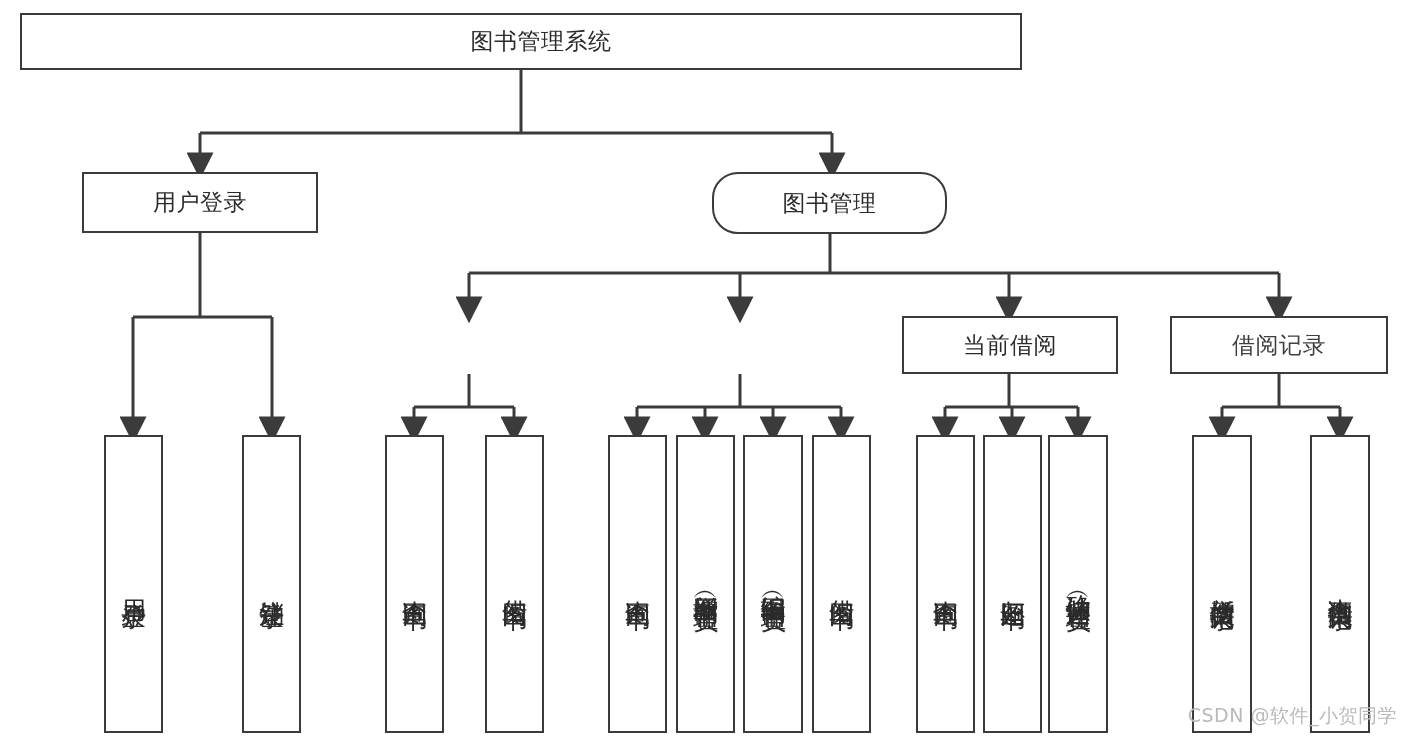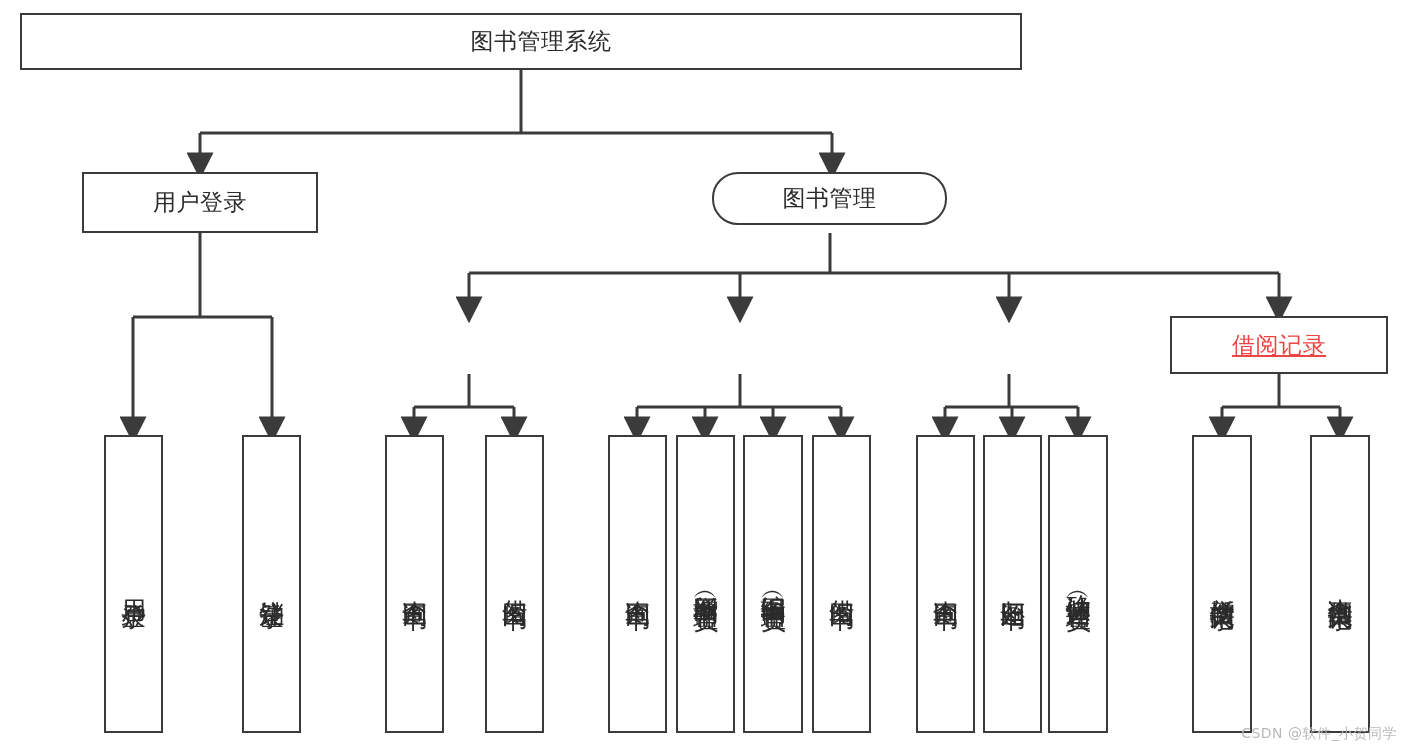--- a/index.html
+++ b/index.html
@@ -61,22 +61,22 @@
     -webkit-writing-mode: vertical-rl;
     font-size: 25px;
     line-height: 1.18;
     letter-spacing: 2px;
     white-space: nowrap;
     text-align: center;
   }
   #watermark {
     position: absolute;
     right: 8px;
-    bottom: 4px;
-    font-size: 14px;
+    bottom: 18px;
+    font-size: 19px;
     color: #b9b9b9;
     white-space: nowrap;
     letter-spacing: 0.5px;
   }
 </style>
 </head>
 <body>
 
 <div id="diagram" style="background: rgb(255, 255, 255);">
 
@@ -130,25 +130,28 @@
     </g>
   </svg>
 
   <div class="node root horiz" style="left: 20px; top: 13px; width: 1002px; height: 57px; border-color: rgb(59, 59, 59); color: rgb(43, 43, 43); padding-left: 40px;">
     <span class="node-label">图书管理系统</span>
   </div>
 
   <div class="node horiz" style="left: 82px; top: 172px; width: 236px; height: 61px; border-color: rgb(59, 59, 59); color: rgb(43, 43, 43);">
     <span class="node-label">用户登录</span>
   </div>
-  <div class="node horiz" style="left: 712px; top: 172px; width: 235px; height: 53px; border-color: rgb(59, 59, 59); color: rgb(43, 43, 43); border-radius: 26px;">
+  <div class="node horiz" style="left: 712px; top: 172px; width: 235px; height: 62px; border-color: rgb(59, 59, 59); color: rgb(43, 43, 43); border-radius: 26px;">
     <span class="node-label">图书管理</span>
   </div>
 
-  <div class="node horiz" style="left: 1170px; top: 316px; width: 218px; height: 58px; border-color: rgb(59, 59, 59); color: #ef4444; text-decoration: underline;">
+  <div class="node horiz" style="left: 902px; top: 316px; width: 216px; height: 58px; border-color: rgb(59, 59, 59); color: rgb(43, 43, 43);">
+    <span class="node-label">当前借阅</span>
+  </div>
+  <div class="node horiz" style="left: 1170px; top: 316px; width: 218px; height: 58px; border-color: rgb(59, 59, 59); color: #404040;">
     <span class="node-label">借阅记录</span>
   </div>
 
   <div class="node vert" style="left: 104px; top: 435px; width: 59px; height: 298px; border-color: rgb(59, 59, 59); color: rgb(43, 43, 43);">
     <span class="node-label">用户登录</span>
   </div>
   <div class="node vert" style="left: 242px; top: 435px; width: 59px; height: 298px; border-color: rgb(59, 59, 59); color: rgb(43, 43, 43);">
     <span class="node-label">注销登录</span>
   </div>
   <div class="node vert" style="left: 385px; top: 435px; width: 59px; height: 298px; border-color: rgb(59, 59, 59); color: rgb(43, 43, 43);">

